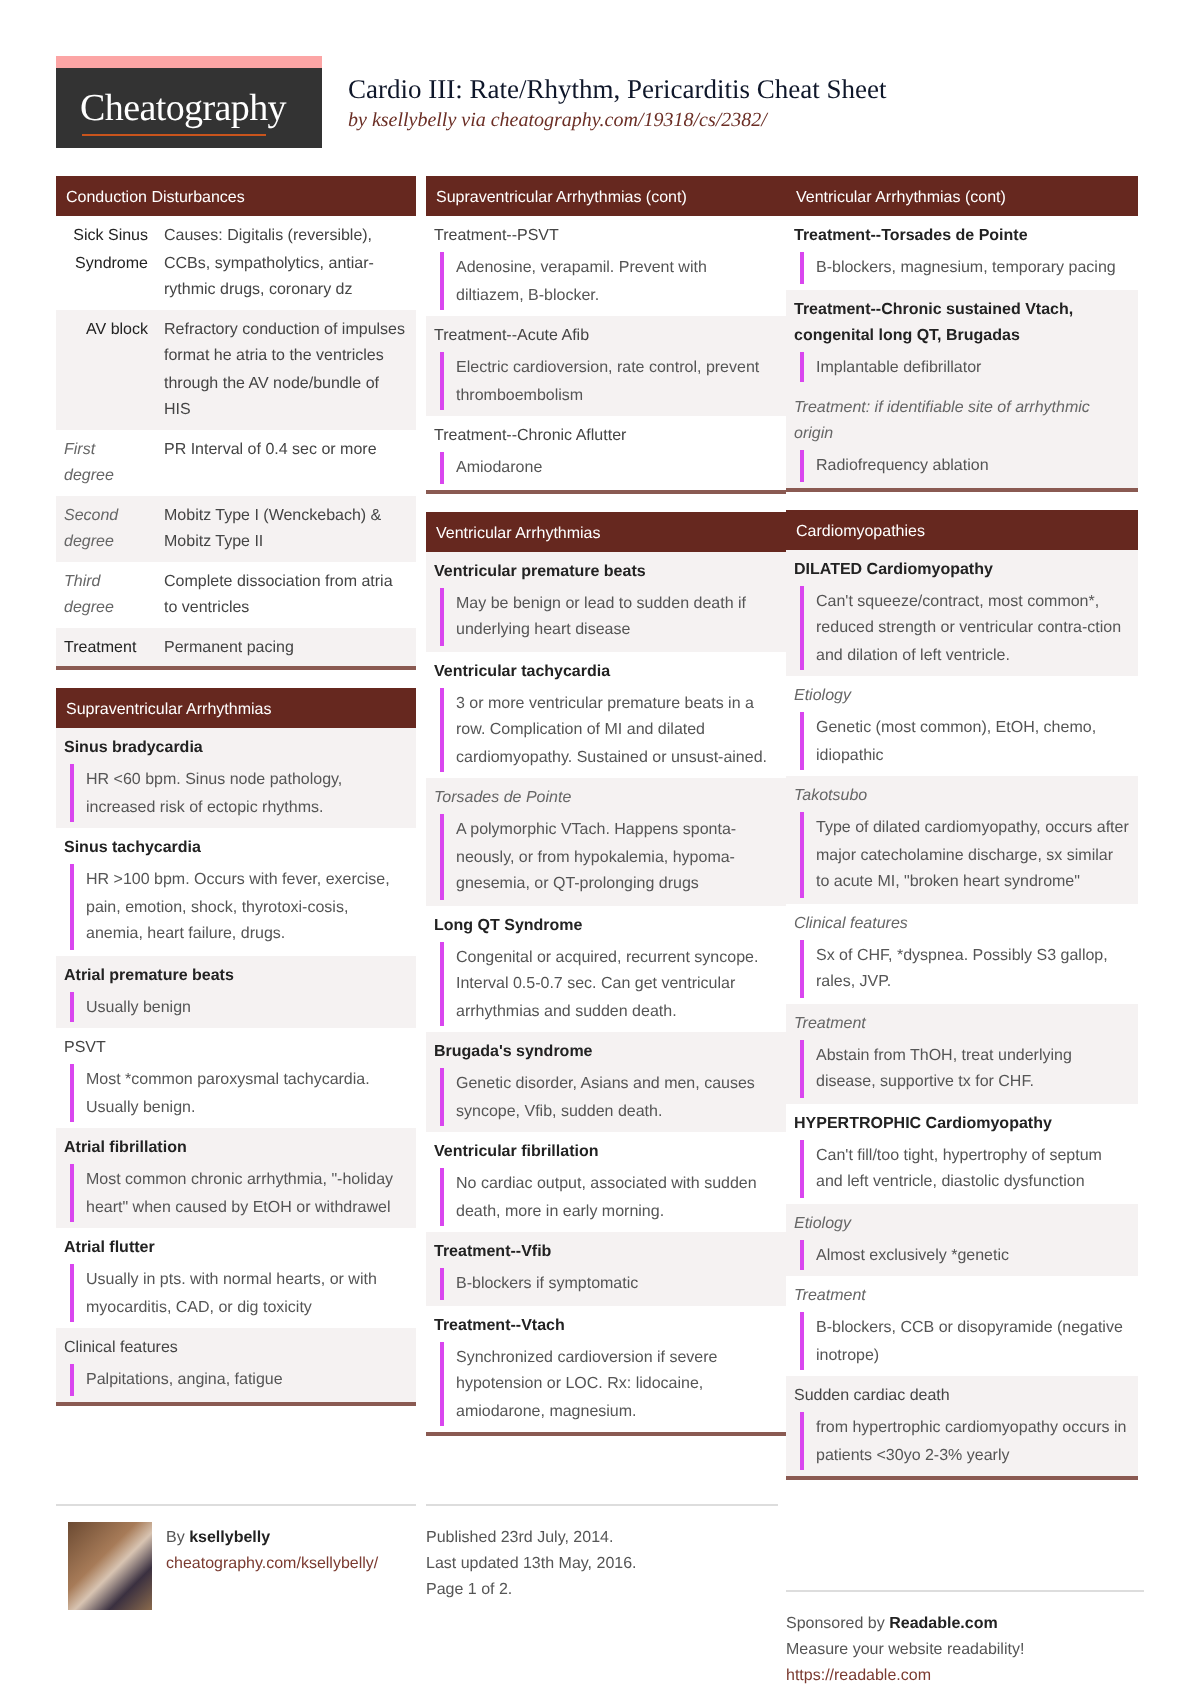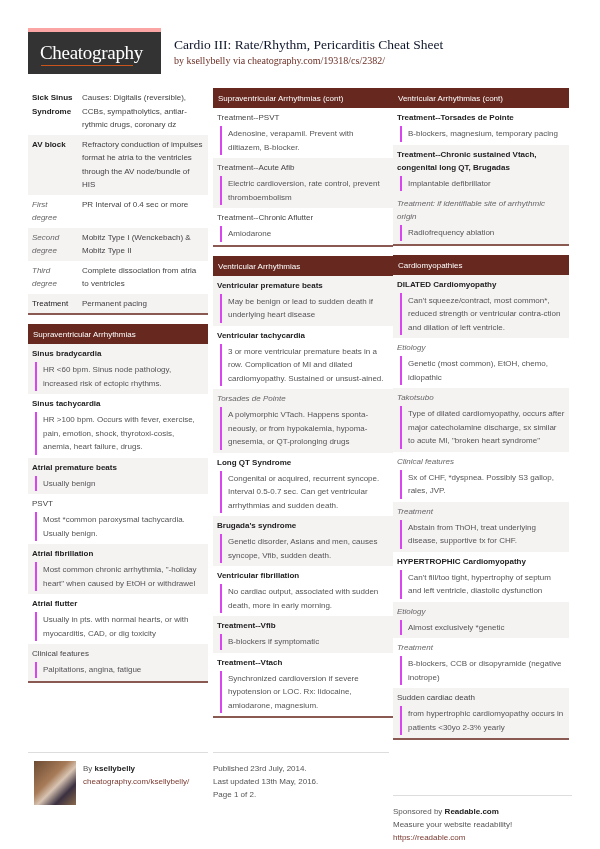--- a/index.html
+++ b/index.html
@@ -1,38 +1,38 @@
 <!DOCTYPE html>
 <html><head>
 <meta charset="utf-8">
 <style>
   * { box-sizing: border-box; margin: 0; padding: 0; }
   html, body { width: 600px; height: 849px; background: #ffffff; overflow: hidden; }
   body { font-family: "Liberation Sans", sans-serif; color: #333; font-size: 8px; position: relative; }
 
   .header { position: absolute; left: 28px; top: 28px; height: 46px; width: 560px; }
-  .logo { position: absolute; left: 0; top: 0; width: 133px; height: 46px; background: #333333; border-top: 4px solid #fca5a5; }
+  .logo { position: absolute; left: 0; top: 0; width: 133px; height: 46px; background: #333333; border-top: 6px solid #fca5a5; }
   .logo-text { position: absolute; left: 12px; top: 10px; font-family: "Liberation Serif", serif; color: #fff; font-size: 19px; letter-spacing: -0.3px; }
   .logo-underline { position: absolute; left: 13px; top: 33px; width: 92px; height: 1px; background: #c9541c; }
   .title { position: absolute; left: 146px; top: 9px; font-family: "Liberation Serif", serif; color: #0f172a; font-size: 13.5px; white-space: nowrap; }
-  .subtitle { position: absolute; left: 146px; top: 27px; font-family: "Liberation Serif", serif; color: #6b2e25; font-size: 10px; white-space: nowrap; }
+  .subtitle { position: absolute; left: 146px; top: 27px; font-family: "Liberation Serif", serif; color: #6b2e25; font-size: 10px; white-space: nowrap; font-style: italic; }
 
   .col { position: absolute; top: 88px; width: 180px; }
   .col1 { left: 28px; }
   .col2 { left: 213px; }
   .col3 { left: 393px; width: 176px; }
 
   .box { border-bottom: 2px solid #8a5a52; margin-bottom: 9px; }
   .box-head { background: #66281f; color: #fff; font-size: 8px; padding: 5px 5px; height: 20px; line-height: 11px; white-space: nowrap; overflow: hidden; }
 
   table.ct { width: 100%; border-collapse: collapse; }
   table.ct td { vertical-align: top; font-size: 8px; line-height: 13.5px; padding: 3px 4px; color: #444; }
   table.ct tr:nth-child(even) td { background: #f5f2f2; }
   table.ct td.k { width: 50px; color: #222; }
-  table.ct td.k.b { font-weight: bold; }
+  table.ct td.k.b { font-weight: normal; text-align: right; }
   table.ct td.k.i { font-style: italic; color: #666; margin-left: 16px; }
 
   .entry { padding: 3px 4px 3px 4px; }
   .entry.alt { background: #f5f2f2; }
   .entry-title { font-size: 8px; line-height: 13px; color: #222; font-weight: bold; }
   .entry-title.plain { font-weight: normal; color: #444; }
   .entry-title.it { font-weight: normal; font-style: italic; color: #666; }
   .entry-body { margin-left: 3px; margin-top: 2px; border-left: 2px solid #d946ef; padding: 1px 0 1px 6px; font-size: 8px; line-height: 13.5px; color: #555; }
 
   .footer { position: absolute; top: 752px; left: 28px; width: 544px; height: 60px; }
@@ -52,20 +52,21 @@
   <div class="logo">
     <span class="logo-text">Cheatography</span>
     <span class="logo-underline"></span>
   </div>
   <div class="title">Cardio III: Rate/Rhythm, Pericarditis Cheat Sheet</div>
   <div class="subtitle">by ksellybelly via cheatography.com/19318/cs/2382/</div>
 </div>
 
 <div class="col col1">
   <div class="box">
+    <div class="box-head">Conduction Disturbances</div>
     <table class="ct">
       <tbody>
           <tr>
             <td class="k b">Sick Sinus Syndrome</td>
             <td>Causes: Digitalis (reversible), CCBs, sympatholytics, antiar-rythmic drugs, coronary dz</td>
           </tr>
       <tr>
             <td class="k b">AV block</td>
             <td>Refractory conduction of impulses format he atria to the ventricles through the AV node/bundle of HIS</td>
           </tr>

